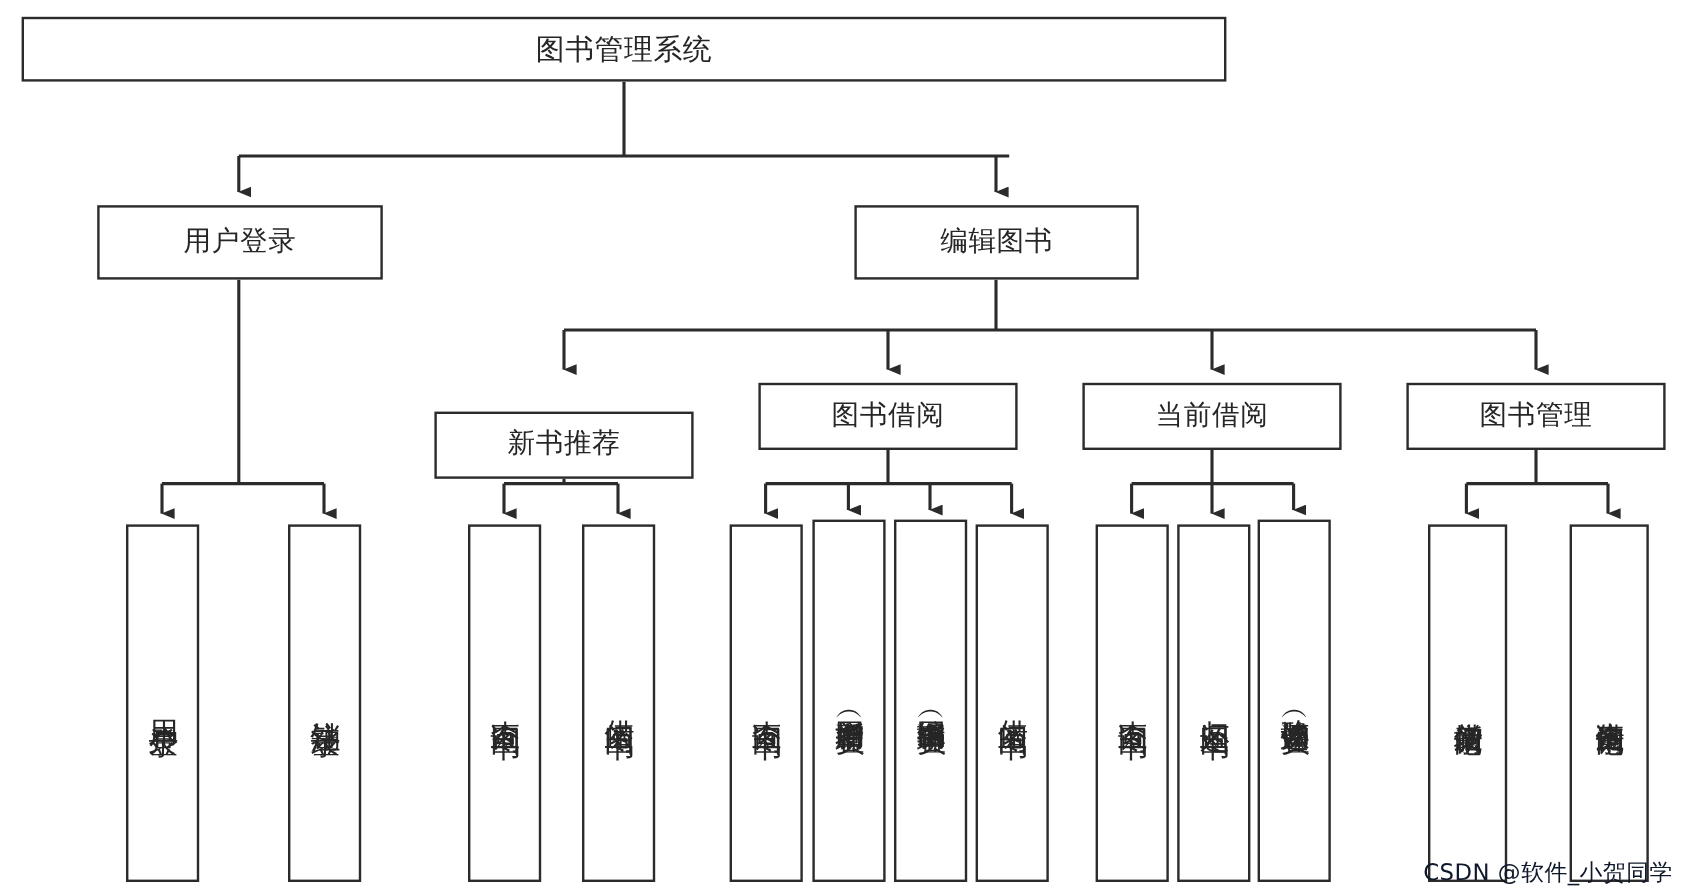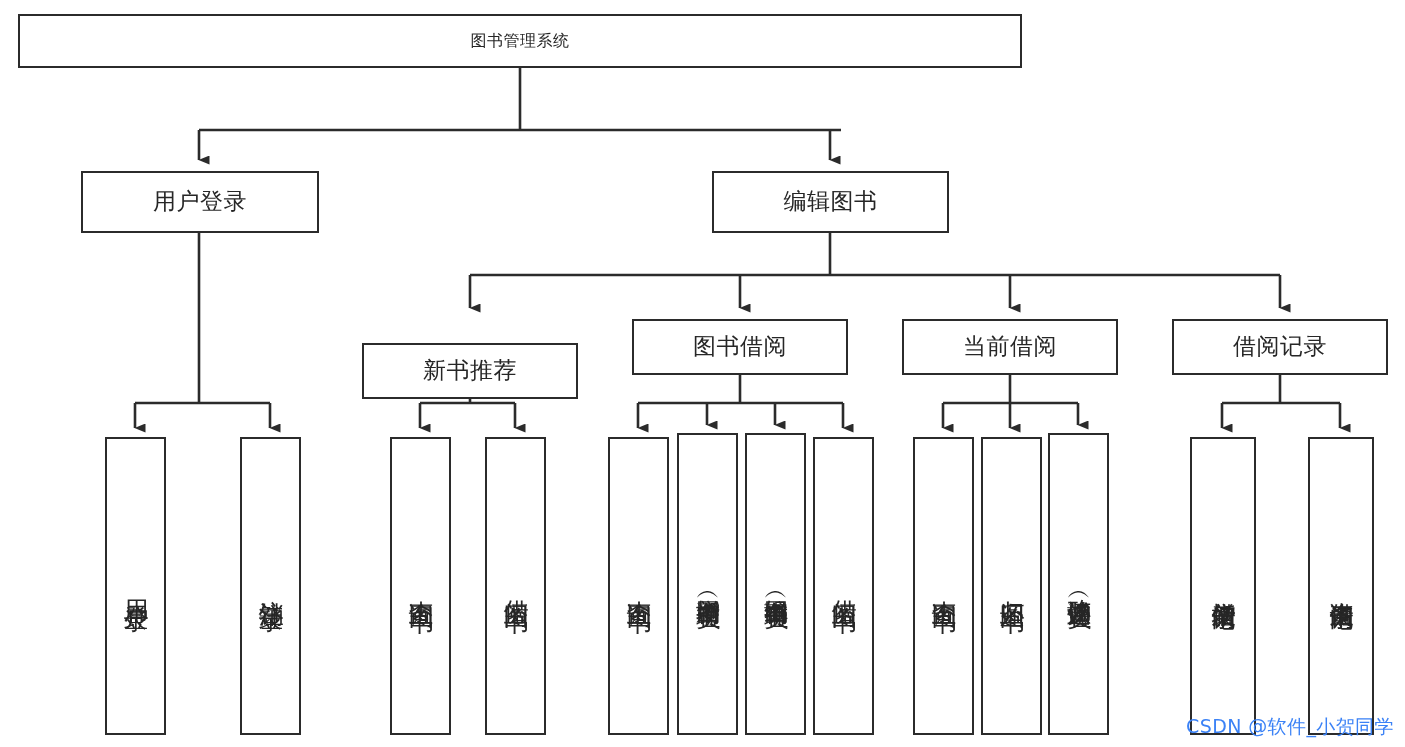--- a/index.html
+++ b/index.html
@@ -34,42 +34,42 @@
   }
   .node .lbl{
     display:block;
     text-align:center;
     line-height:1.18;
     color:#262626;
     white-space:nowrap;
   }
   
   .node.h .lbl{ font-size:23px; letter-spacing:0.5px; }
-  .node.root .lbl{ font-size:16px; }
+  .node.root .lbl{ font-size:24px; }
   
   .node.v{
     align-items:center;
     justify-content:center;
   }
   .node.v .lbl{
     writing-mode:vertical-rl;
     text-orientation:upright;
     font-size:25px;
     line-height:1.06;
     letter-spacing:3px;
     white-space:normal;
     max-height:100%;
   }
   .node.v.dense .lbl{ font-size:24px; letter-spacing:1px; }
   .watermark{
     position:absolute;
     left:1186px;
     top:714px;
     font-size:19px;
-    color:#3b82f6;
+    color:#0f172a;
     letter-spacing:0.4px;
     white-space:nowrap;
     font-family:"DejaVu Sans","Liberation Sans",sans-serif;
   }
 </style>
 </head>
 <body>
 
 <div id="canvas">
 
@@ -137,21 +137,21 @@
   <div class="node h" style="left:362px; top:319px; width:216px; height:56px;margin-top:24px;">
     <span class="lbl">新书推荐</span>
   </div>
   <div class="node h" style="left:632px; top:319px; width:216px; height:56px;">
     <span class="lbl">图书借阅</span>
   </div>
   <div class="node h" style="left:902px; top:319px; width:216px; height:56px;">
     <span class="lbl">当前借阅</span>
   </div>
   <div class="node h" style="left:1172px; top:319px; width:216px; height:56px;">
-    <span class="lbl">借阅记录</span>
+    <span class="lbl">图书管理</span>
   </div>
 
   <div class="node v" style="left:105px; top:437px; width:61px; height:298px;">
     <span class="lbl">用户登录</span>
   </div>
   <div class="node v" style="left:240px; top:437px; width:61px; height:298px;">
     <span class="lbl">注销登录</span>
   </div>
 
   <div class="node v" style="left:390px; top:437px; width:61px; height:298px;">

